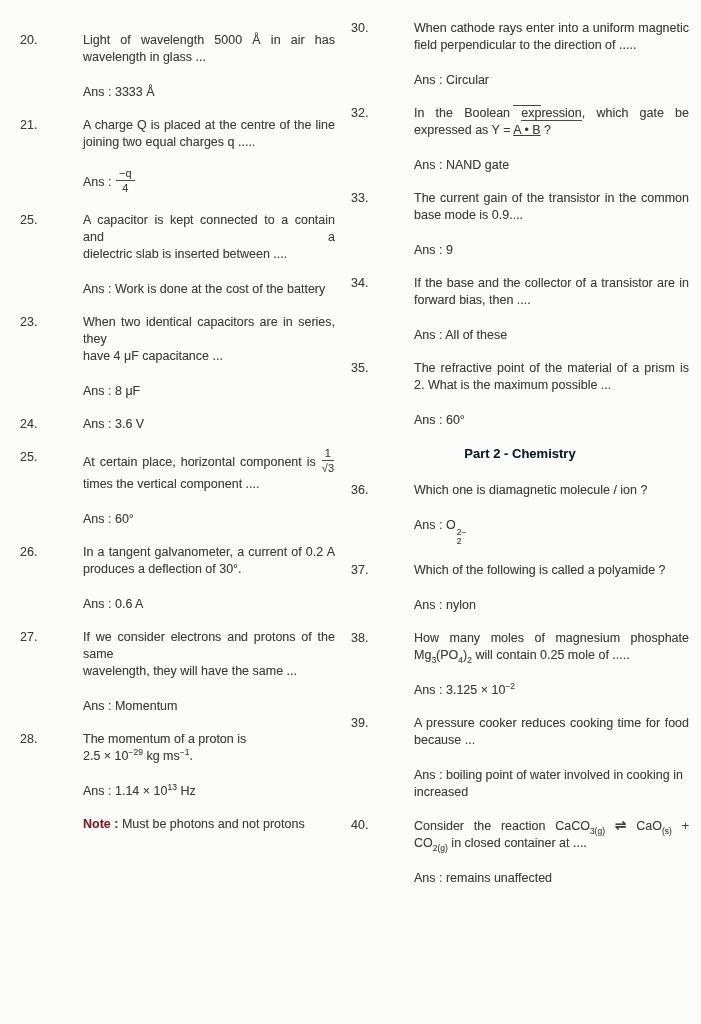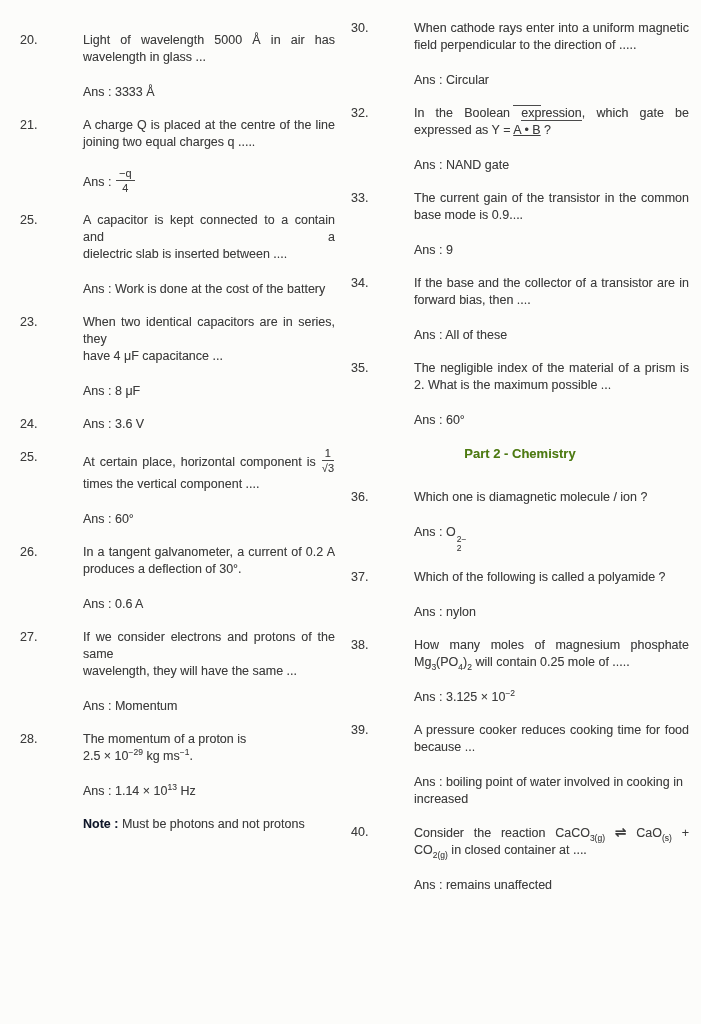--- a/index.html
+++ b/index.html
@@ -19,25 +19,25 @@
   .col{box-sizing:border-box;}
   #col-left{width:315px;margin-top:12px;}
   #col-right{width:338px;margin-left:16px;}
 
   .q-item{display:flex;gap:36px;}
   .q-num{width:27px;flex:none;line-height:17px;}
   .q-body{flex:1;min-width:0;}
   .q-text{text-align:justify;line-height:17px;margin-bottom:18px;}
   .q-ans{line-height:17px;margin-bottom:16px;}
   .q-note{line-height:17px;margin-bottom:16px;}
-  .q-note b{color:#0f172a;}
+  .q-note b{color:#7f1d1d;}
 
   .part-header{
-    font-weight:bold;font-size:13px;color:#4d7c0f;
-    text-align:center;margin:1px 0 28px;
+    font-weight:bold;font-size:13px;color:#0f172a;
+    text-align:center;margin:1px 0 21px;
   }
 
   .jline{display:block;text-align:justify;text-align-last:justify;}
 
   sup,sub{font-size:8.5px;line-height:0;}
   sup{vertical-align:super;}
   sub{vertical-align:sub;}
 
   .frac{
     display:inline-block;vertical-align:middle;text-align:center;
@@ -164,21 +164,21 @@
     <div class="q-num">34.</div>
     <div class="q-body">
       <div class="q-text"><span class="jline">If the base and the collector of a transistor are in</span>forward bias, then ....</div>
       <div class="q-ans">Ans : All of these</div>
 
     </div>
   </div>
       <div class="q-item">
     <div class="q-num">35.</div>
     <div class="q-body">
-      <div class="q-text"><span class="jline">The negligible index of the material of a prism is</span>2. What is the maximum possible ...</div>
+      <div class="q-text"><span class="jline">The refractive point of the material of a prism is</span>2. What is the maximum possible ...</div>
       <div class="q-ans">Ans : 60°</div>
 
     </div>
   </div>
       <div class="part-header">Part 2 - Chemistry</div>
       <div class="q-item">
     <div class="q-num">36.</div>
     <div class="q-body">
       <div class="q-text">Which one is diamagnetic molecule / ion ?</div>
       <div class="q-ans">Ans : O<span class="stk">

